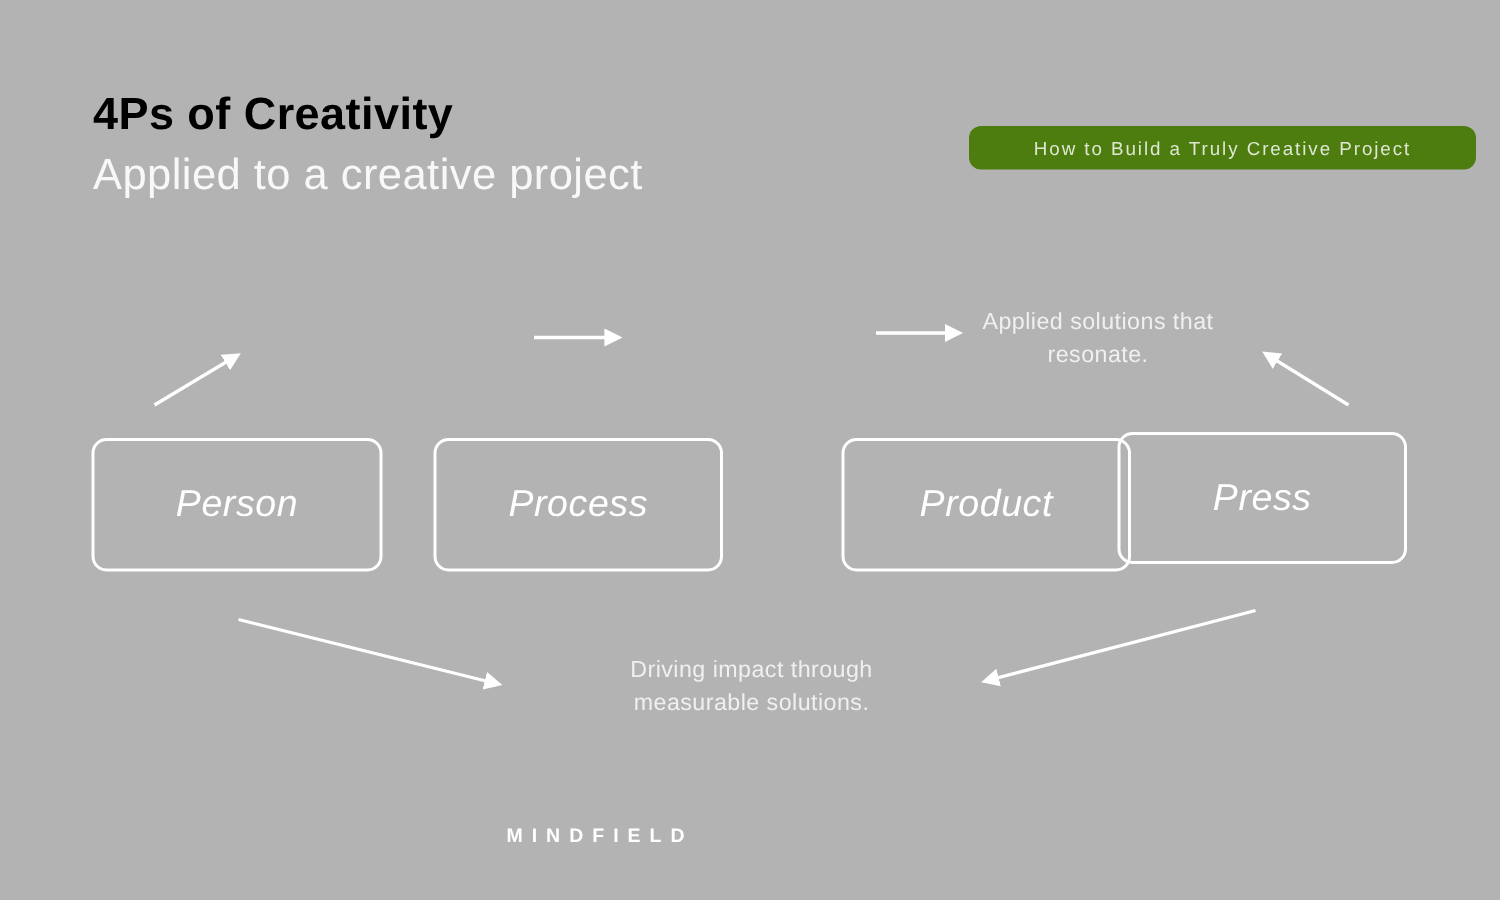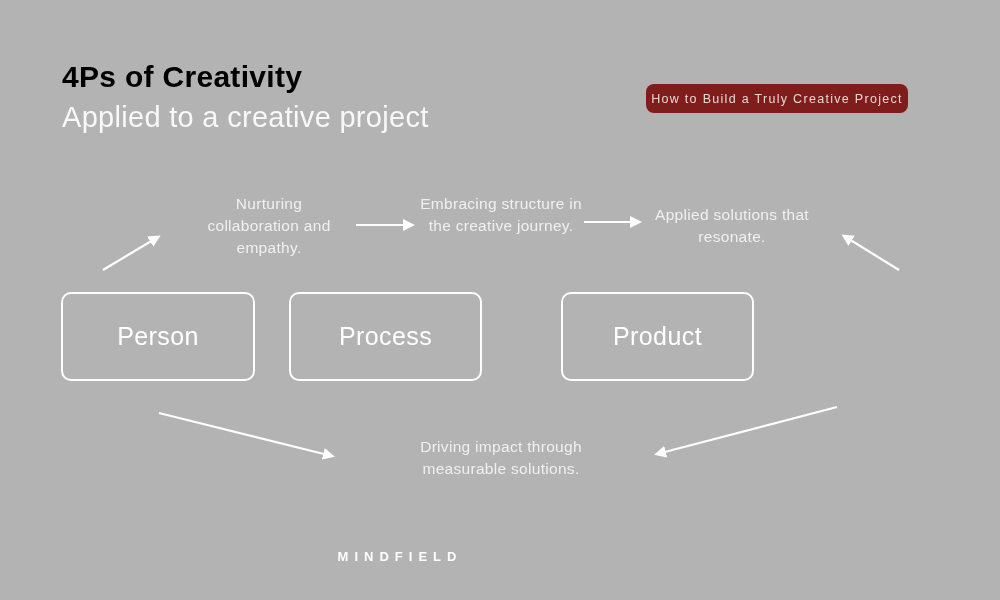--- a/index.html
+++ b/index.html
@@ -15,22 +15,22 @@
   .title{
     color:#000000;font-size:30px;font-weight:700;
     letter-spacing:0.3px;margin:0;line-height:1.1;
   }
   .subtitle{
     color:rgba(255,255,255,0.90);font-size:29px;font-weight:400;
     margin:8px 0 0 0;letter-spacing:0.3px;
   }
   .badge{
     position:absolute;left:646px;top:84px;
-    width:262px;height:29px;
-    background:#7f1d1d;border-radius:8px;
+    width:338px;height:29px;
+    background:#4d7c0f;border-radius:8px;
     display:flex;align-items:center;justify-content:center;
     color:rgba(255,255,255,0.82);
     font-size:12.5px;letter-spacing:1.3px;font-weight:400;
   }
   
   .note{
     position:absolute;
     color:rgba(255,255,255,0.80);
     font-size:15.5px;line-height:22px;text-align:center;
     letter-spacing:0.3px;
@@ -39,20 +39,21 @@
   .note-2{left:420px;top:193px;width:162px;}
   .note-3{left:648px;top:204px;width:168px;}
   .note-4{left:400px;top:436px;width:202px;}
   
   .p-box{
     position:absolute;
     border:2px solid #ffffff;border-radius:10px;
     display:flex;align-items:center;justify-content:center;
     color:#ffffff;font-size:25px;font-weight:400;letter-spacing:0.4px;
     box-sizing:border-box;
+    font-style:italic;
   }
   .box-person {left:61px; top:292px;width:194px;height:89px;}
   .box-process{left:289px;top:292px;width:193px;height:89px;text-align:center;}
   .box-product{left:517px;top:292px;width:193px;height:89px;margin-left:44px;}
   .box-press  {left:745px;top:288px;width:193px;height:88px;}
   
   .arrows{position:absolute;left:0;top:0;width:1000px;height:600px;pointer-events:none;}
   
   .brand{
     position:absolute;left:0;top:549px;width:800px;
@@ -65,38 +66,37 @@
 
 <div class="canvas">
 
   <div class="title-block">
     <h1 class="title">4Ps of Creativity</h1>
     <p class="subtitle">Applied to a creative project</p>
   </div>
 
   <div class="badge">How to Build a Truly Creative Project</div>
 
-  <div class="note note-1">Nurturing collaboration and empathy.</div>
-  <div class="note note-2">Embracing structure in the creative journey.</div>
   <div class="note note-3">Applied solutions that resonate.</div>
   <div class="note note-4">Driving impact through measurable solutions.</div>
 
   <svg class="arrows" viewBox="0 0 1000 600" xmlns="http://www.w3.org/2000/svg">
     <defs>
       <marker id="ah" viewBox="0 0 10 10" refX="7.5" refY="5" markerWidth="5.5" markerHeight="5.5" orient="auto-start-reverse">
         <path d="M0,0 L10,5 L0,10 z" fill="#ffffff"></path>
       </marker>
     </defs>
     <line x1="103" y1="270" x2="158" y2="237" stroke="#ffffff" stroke-width="2.2" marker-end="url(#ah)"></line>
     <line x1="356" y1="225" x2="412" y2="225" stroke="#ffffff" stroke-width="2.2" marker-end="url(#ah)"></line>
     <line x1="584" y1="222" x2="639" y2="222" stroke="#ffffff" stroke-width="2.2" marker-end="url(#ah)"></line>
     <line x1="899" y1="270" x2="844" y2="236" stroke="#ffffff" stroke-width="2.2" marker-end="url(#ah)"></line>
     <line x1="159" y1="413" x2="332" y2="456" stroke="#ffffff" stroke-width="2.2" marker-end="url(#ah)"></line>
     <line x1="837" y1="407" x2="657" y2="454" stroke="#ffffff" stroke-width="2.2" marker-end="url(#ah)"></line>
   </svg>
 
   <div class="p-box box-person">Person</div>
   <div class="p-box box-process">Process</div>
   <div class="p-box box-product">Product</div>
+  <div class="p-box box-press">Press</div>
 
   <div class="brand">MINDFIELD</div>
 
 </div>
 
 </body></html>

